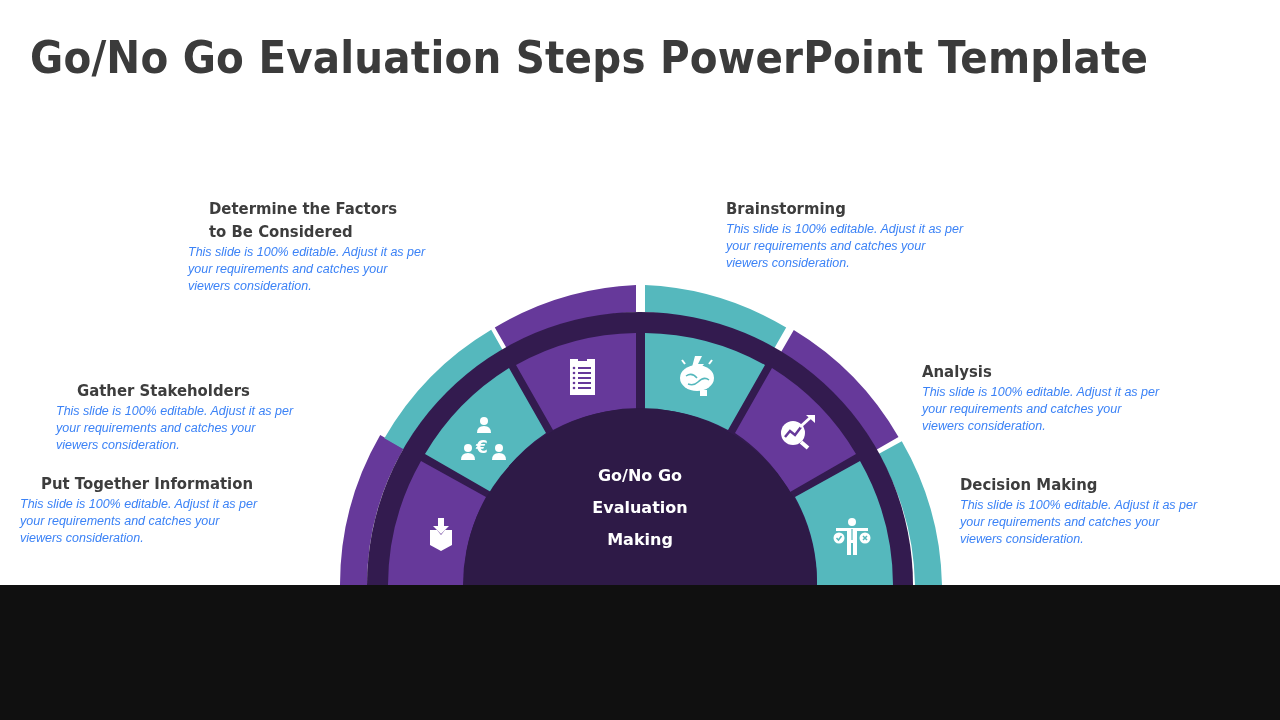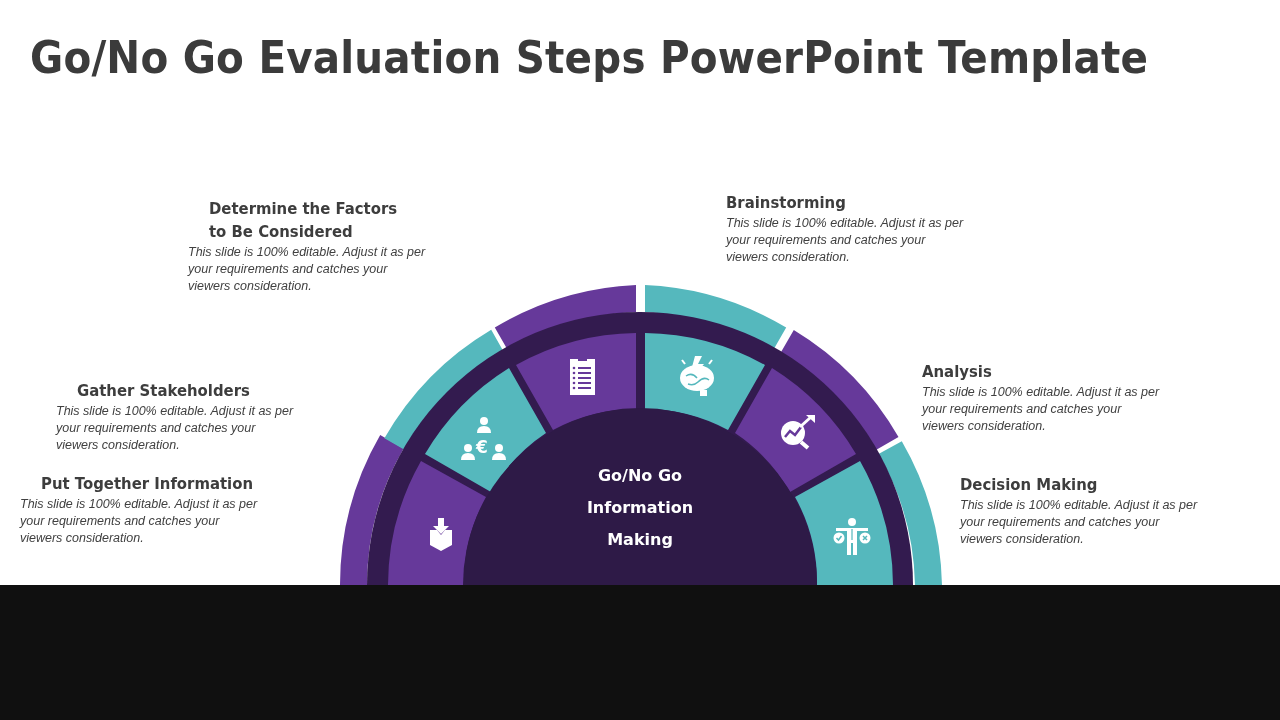--- a/index.html
+++ b/index.html
@@ -1,21 +1,21 @@
 <!DOCTYPE html>
 <html><head>
 <meta charset="utf-8">
 <style>
   html, body { margin:0; padding:0; }
   body { width:1280px; height:720px; position:relative; overflow:hidden; background:#ffffff; font-family:"Liberation Sans", sans-serif; }
   .title { position:absolute; left:30px; top:32px; font-size:44px; font-weight:bold; color:#3b3b3b; letter-spacing:0.2px; white-space:nowrap; font-family:"DejaVu Sans", sans-serif; transform:scaleX(0.92); transform-origin:left top; }
   .diagram { position:absolute; left:0; top:0; width:1280px; height:720px; }
   .step { position:absolute; color:#404040; }
   .step .heading { font-weight:bold; font-size:16px; line-height:23px; color:#3d3d3d; font-family:"DejaVu Sans", sans-serif; transform:scaleX(0.93); }
-  .step .desc { font-style:italic; font-size:12.5px; line-height:17px; color:#404040; margin-top:1px; }
+  .step .desc { font-style:italic; font-size:12.5px; line-height:17px; color:#3b82f6; margin-top:1px; }
   .step.right-align { }
   .step.right-align .heading { transform-origin:right top; }
   .step.left-align .heading { transform-origin:left top; }
   .center-label { position:absolute; left:540px; top:460px; width:200px; text-align:center; color:#ffffff; font-weight:bold; font-size:16px; line-height:32px; font-family:"DejaVu Sans", sans-serif; }
   .bottom-bar { position:absolute; left:0; top:585px; width:1280px; height:135px; background:#101010; }
 </style>
 </head>
 <body>
 
 <div class="title">Go/No Go Evaluation Steps PowerPoint Template</div>
@@ -106,21 +106,21 @@
     <line x1="19" y1="11" x2="19" y2="22" stroke="#55b8bd" stroke-width="1.2"></line>
     <circle cx="6" cy="20" r="5.5" fill="#ffffff"></circle>
     <polyline points="3.5,20 5.5,22 8.5,18" stroke="#55b8bd" stroke-width="1.5" fill="none"></polyline>
     <circle cx="32" cy="20" r="5.5" fill="#ffffff"></circle>
     <path d="M30,18 L34,22 M34,18 L30,22" stroke="#55b8bd" stroke-width="1.5"></path>
   </g>
 </svg>
 
 <div class="center-label">
   <div>Go/No Go</div>
-  <div>Information</div>
+  <div>Evaluation</div>
   <div>Making</div>
 </div>
 
 <div class="step right-align" style="right:792px; top:197px; width:300px;">
   <div class="heading">Determine the Factors</div>
   <div class="heading">to Be Considered</div>
   <div class="desc">
     <div>This slide is 100% editable. Adjust it as per</div>
     <div>your requirements and catches your</div>
     <div>viewers consideration.</div>
@@ -138,21 +138,21 @@
 
 <div class="step right-align" style="right:960px; top:472px; width:300px;">
   <div class="heading">Put Together Information</div>
   <div class="desc">
     <div>This slide is 100% editable. Adjust it as per</div>
     <div>your requirements and catches your</div>
     <div>viewers consideration.</div>
   </div>
 </div>
 
-<div class="step left-align" style="left:726px; top:191px; width:300px;">
+<div class="step left-align" style="left:726px; top:197px; width:300px;">
   <div class="heading">Brainstorming</div>
   <div class="desc">
     <div>This slide is 100% editable. Adjust it as per</div>
     <div>your requirements and catches your</div>
     <div>viewers consideration.</div>
   </div>
 </div>
 
 <div class="step left-align" style="left:922px; top:320px; width:300px;margin-top:40px;">
   <div class="heading">Analysis</div>

